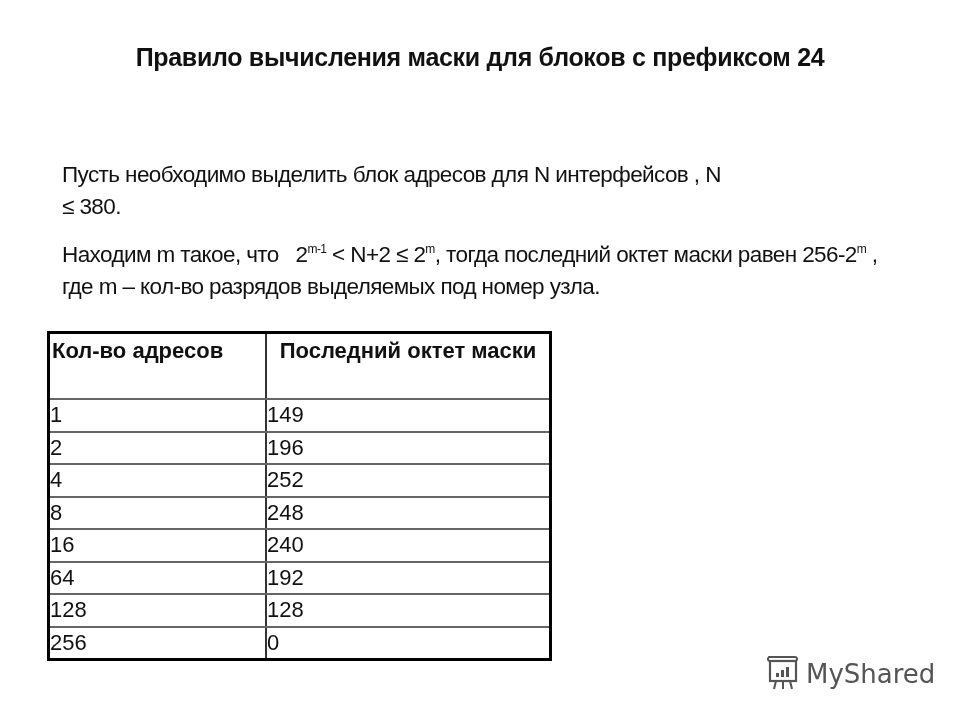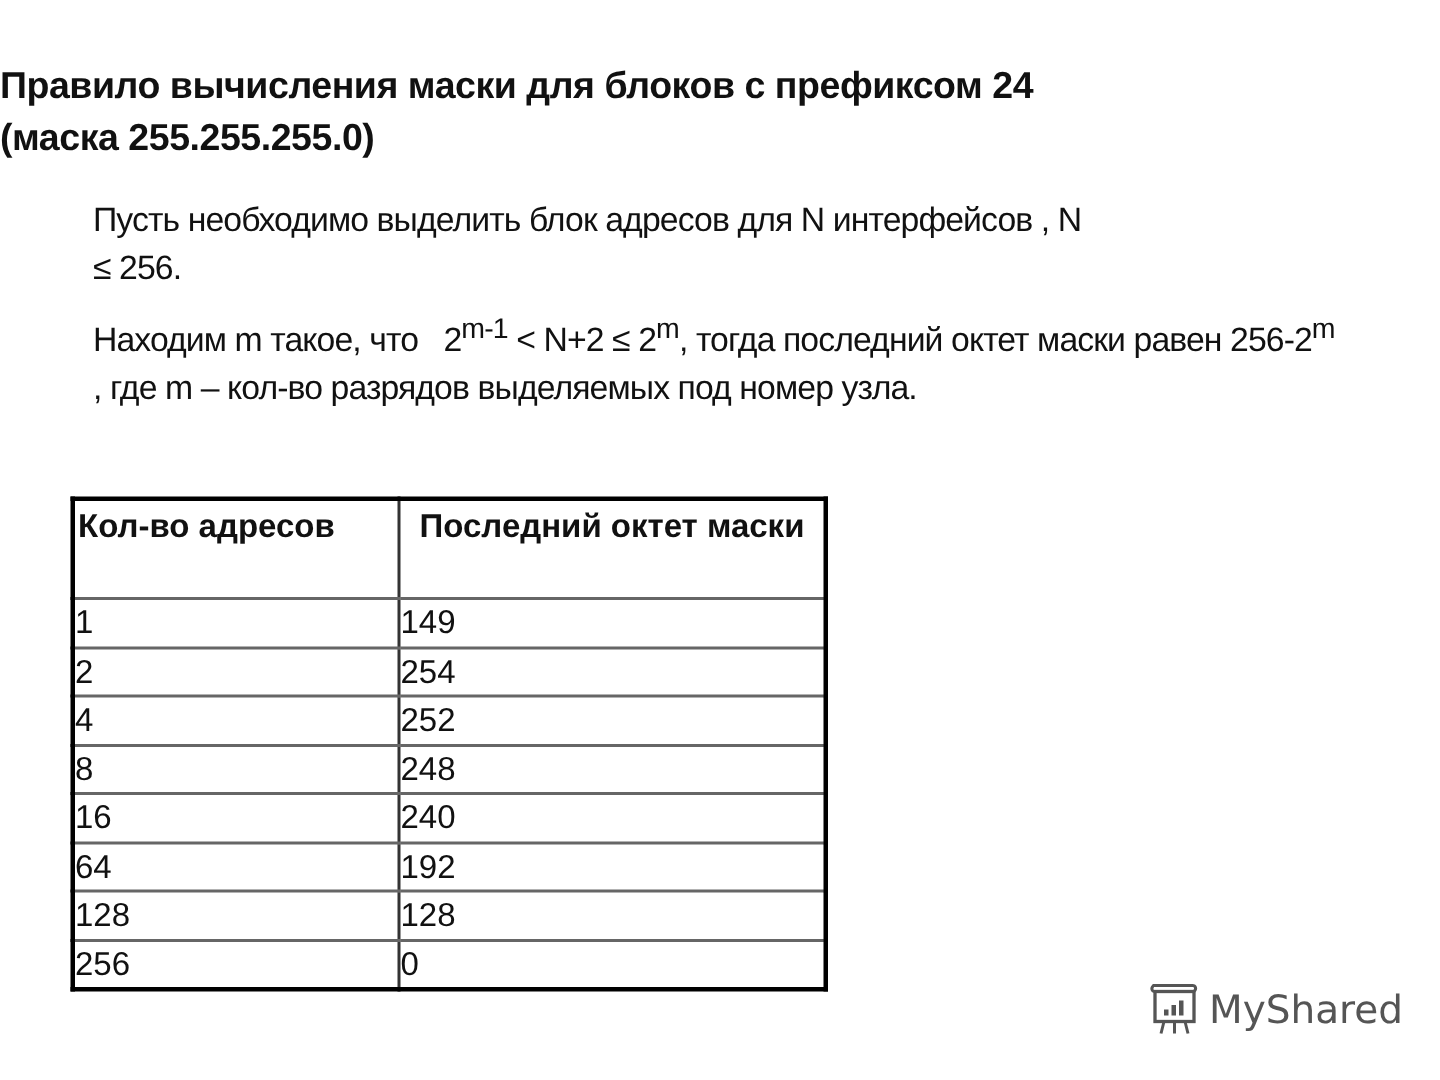--- a/index.html
+++ b/index.html
@@ -2,30 +2,30 @@
 <html><head>
 <meta charset="utf-8">
 <style>
   html, body { margin: 0; padding: 0; }
   body {
     width: 960px; height: 720px; background: #ffffff; position: relative;
     overflow: hidden; font-family: "Liberation Sans", sans-serif; color: #111;
   }
   .title {
     position: absolute; left: 0; width: 960px; top: 40px;
-    font-weight: bold; font-size: 25px; line-height: 35px;
+    text-align: center; font-weight: bold; font-size: 25px; line-height: 35px;
     font-family: "Liberation Sans", sans-serif; letter-spacing: -0.3px;
   }
   .para {
     position: absolute; left: 62px; width: 830px;
-    font-size: 22.5px; line-height: 32px; letter-spacing: -0.6px;
+    font-size: 22.5px; line-height: 32px; letter-spacing: -0.6px; margin-top: 28px;
   }
   .p1 { top: 131px; }
   .p2 { top: 211px; }
-  sup { font-size: 19px; vertical-align: 9px; line-height: 0; }
+  sup { font-size: 12px; vertical-align: 9px; line-height: 0; }
   table {
     position: absolute; left: 47px; top: 331px; width: 505px;
     border-collapse: collapse; border: 3px solid #000;
     font-size: 22px;
   }
   td, th {
     border: 2px solid #666; padding: 0; height: 30.5px;
     line-height: 30px; font-weight: normal;
   }
   th {
@@ -38,47 +38,46 @@
     position: absolute; left: 766px; top: 656px; display: flex; align-items: center;
     color: #555; font-size: 26px; font-family: "DejaVu Sans", sans-serif;
   }
   .watermark svg { margin-right: 6px; }
 </style>
 </head>
 <body>
 
 <div class="title">
   <div>Правило вычисления маски для блоков с префиксом 24</div>
-  <div>(маска 255.255.255.0)</div>
 </div>
 
 <div class="para p1">
   <span>Пусть необходимо выделить блок адресов для N интерфейсов , N</span><br>
-  <span>≤ 256.</span>
+  <span>≤ 380.</span>
 </div>
 
 <div class="para p2">
   <span style="white-space:pre">Находим m такое, что   2</span><sup>m-1</sup><span> &lt; N+2 ≤ 2</span><sup>m</sup><span>, тогда последний октет маски равен 256-2</span><sup>m</sup><span> , где m – кол-во разрядов выделяемых под номер узла.</span>
 </div>
 
 <table>
   <thead>
     <tr>
       <th class="c1">Кол-во адресов</th>
       <th>Последний октет маски</th>
     </tr>
   </thead>
   <tbody id="tbody">
       <tr>
         <td class="c1">1</td>
         <td>149</td>
       </tr>
       <tr>
         <td class="c1">2</td>
-        <td>254</td>
+        <td>196</td>
       </tr>
       <tr>
         <td class="c1">4</td>
         <td>252</td>
       </tr>
       <tr>
         <td class="c1">8</td>
         <td>248</td>
       </tr>
       <tr>

